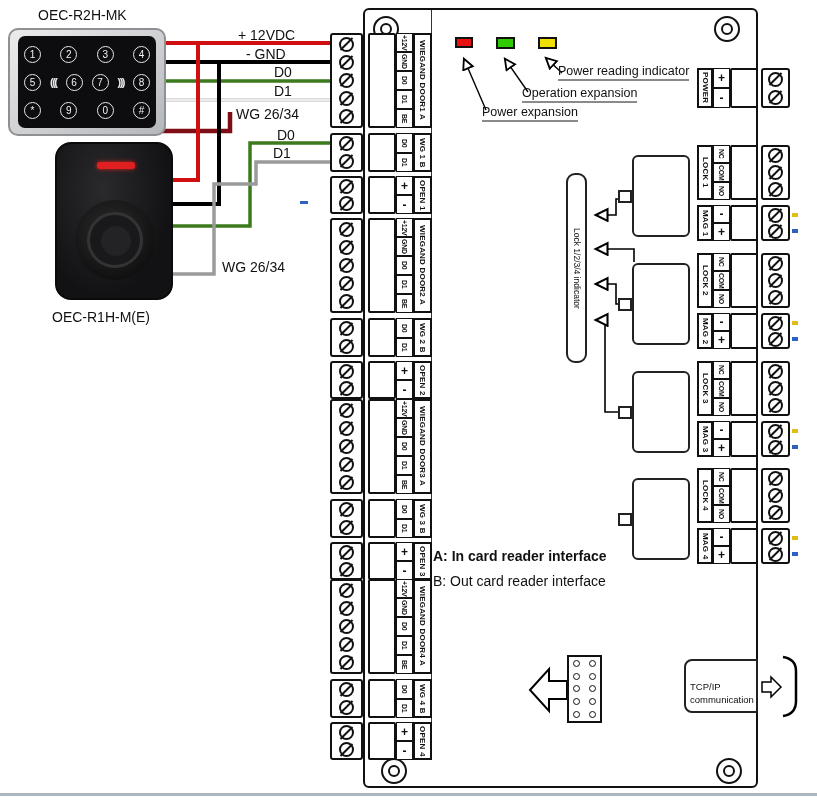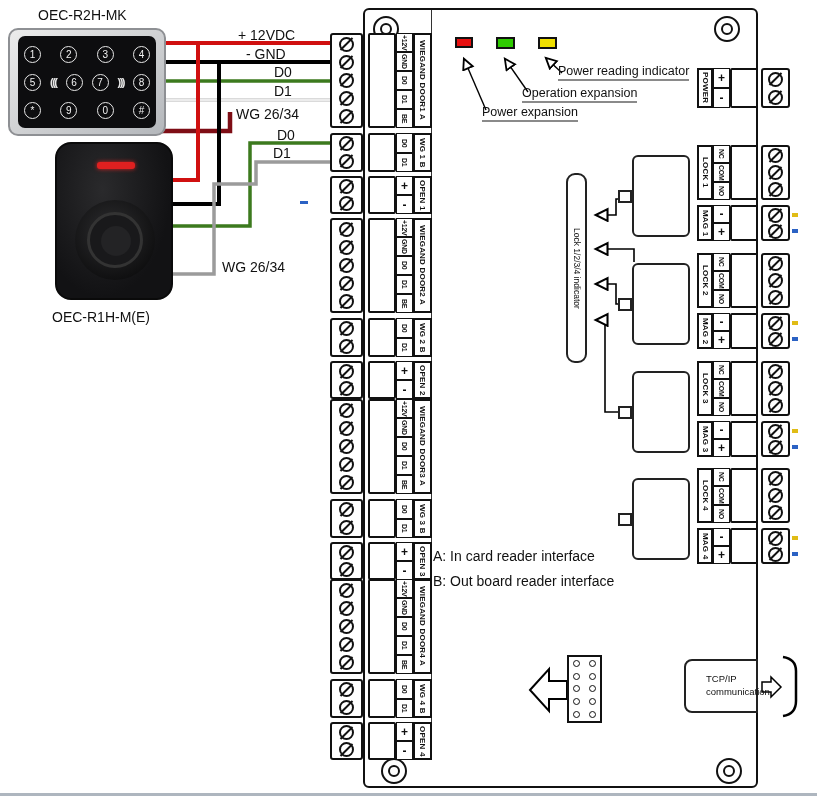--- a/index.html
+++ b/index.html
@@ -31,21 +31,21 @@
   .rtab{position:absolute;border:2px solid #222;background:#fff;z-index:4;box-sizing:border-box;}
   .led{position:absolute;border:2px solid #111;z-index:4;box-sizing:border-box;}
   .lbl{position:absolute;font-size:14px;white-space:nowrap;z-index:6;}
   .ind-lbl{position:absolute;font-size:12.5px;white-space:nowrap;z-index:6;border-bottom:2px solid #8a8a8a;padding-bottom:1px;}
   .lockind{position:absolute;border:2px solid #222;border-radius:9px;background:#fff;z-index:4;
            writing-mode:vertical-rl;display:flex;align-items:center;justify-content:center;font-size:8.5px;box-sizing:border-box;}
   .note{position:absolute;font-size:14px;white-space:nowrap;z-index:4;}
   .firebox{position:absolute;border:2px solid #333;border-radius:8px;background:#fff;z-index:4;
            font-size:8.5px;line-height:1.3;display:flex;flex-direction:column;justify-content:center;padding:3px 5px;box-sizing:border-box;}
   .tcpbox{position:absolute;border:2px solid #222;border-radius:8px 0 0 8px;background:#fff;z-index:4;
-          font-size:9.5px;line-height:1.35;display:flex;flex-direction:column;justify-content:center;padding:4px 20px;box-sizing:border-box;}
+          font-size:9.5px;line-height:1.35;display:flex;flex-direction:column;justify-content:flex-end;padding:4px 4px;box-sizing:border-box;}
   .conn{position:absolute;border:2px solid #111;background:#fff;z-index:4;display:grid;
         grid-template-columns:1fr 1fr;align-items:center;justify-items:center;box-sizing:border-box;}
   .dot{width:7px;height:7px;border:1.5px solid #111;border-radius:50%;box-sizing:border-box;}
   .stub{position:absolute;z-index:5;}
   .title{position:absolute;font-weight:bold;font-size:15.5px;letter-spacing:0.2px;text-align:center;z-index:4;}
   
   .keypad{position:absolute;left:8px;top:28px;width:158px;height:108px;border-radius:10px;z-index:5;
           background:linear-gradient(145deg,#ececec,#b4b7bb);border:2px solid #8e9094;box-sizing:border-box;}
   .kpanel{position:absolute;left:8px;top:6px;right:8px;bottom:6px;background:#0d0d0f;border-radius:7px;
           display:flex;flex-direction:column;justify-content:space-around;padding:4px 6px;box-sizing:border-box;}
@@ -164,22 +164,22 @@
 
   <div class="led" id="led-power" style="left: 455px; top: 37px; width: 18px; height: 11px; background: rgb(232, 16, 16);"></div>
   <div class="led" id="led-operation" style="left: 496px; top: 37px; width: 19px; height: 12px; background: rgb(46, 204, 0);"></div>
   <div class="led" id="led-card" style="left: 538px; top: 37px; width: 19px; height: 12px; background: rgb(240, 224, 0);"></div>
   <div class="ind-lbl" style="left:482px;top:105px;">Power expansion</div>
   <div class="ind-lbl" style="left:522px;top:86px;">Operation expansion</div>
   <div class="ind-lbl" style="left:558px;top:64px;">Power reading indicator</div>
 
   <div class="lockind" style="left:566px;top:173px;width:21px;height:190px;">Lock 1/2/3/4 indicator</div>
 
-  <div class="note" style="left:433px;top:548px;">A: In card reader interface</div>
-  <div class="note" style="left:433px;top:573px;">B: Out board reader interface</div>
+  <div class="note" style="left:433px;top:548px;font-weight:bold;">A: In card reader interface</div>
+  <div class="note" style="left:433px;top:573px;">B: Out card reader interface</div>
 
   <div class="conn" id="connGrid" style="left:567px;top:655px;width:35px;height:68px;">
       <div class="dot"></div>
       <div class="dot"></div>
       <div class="dot"></div>
       <div class="dot"></div>
       <div class="dot"></div>
       <div class="dot"></div>
       <div class="dot"></div>
       <div class="dot"></div>

